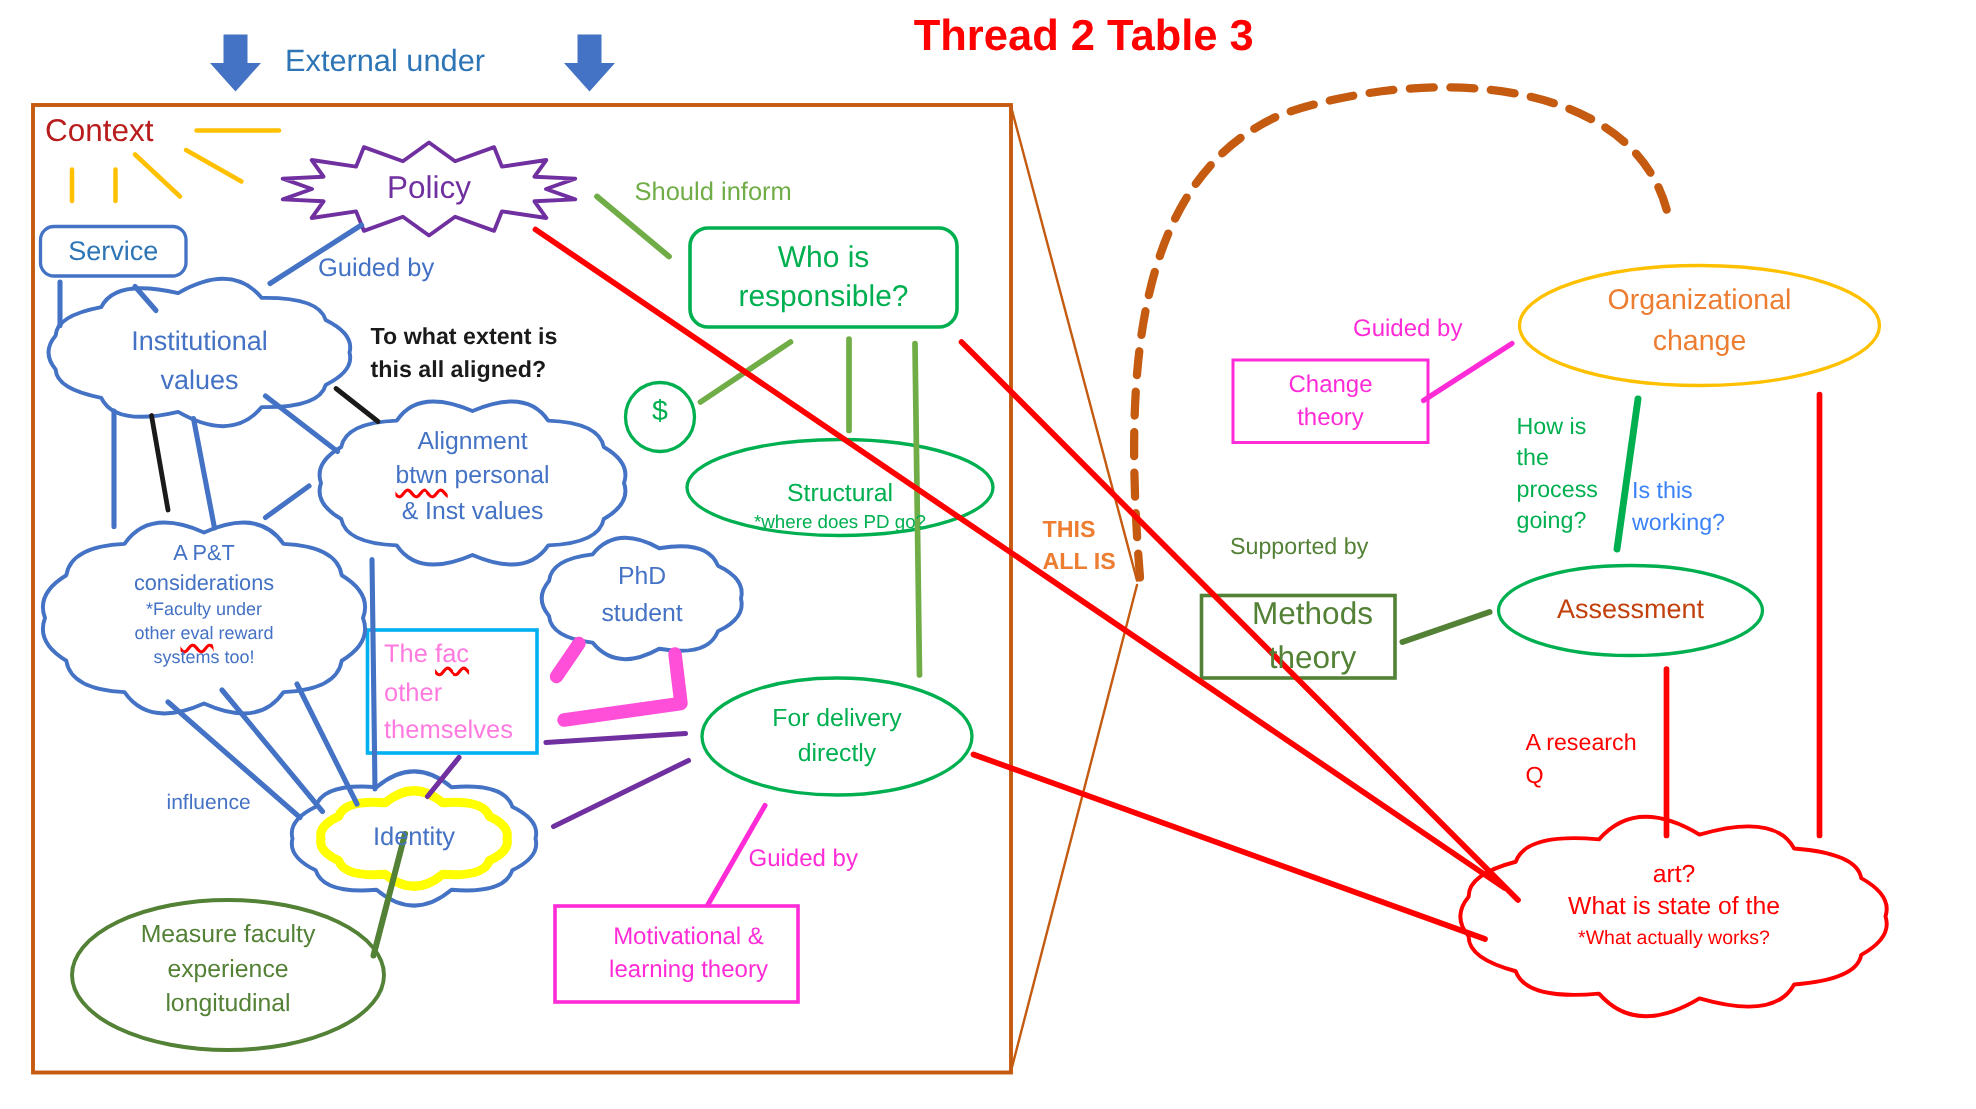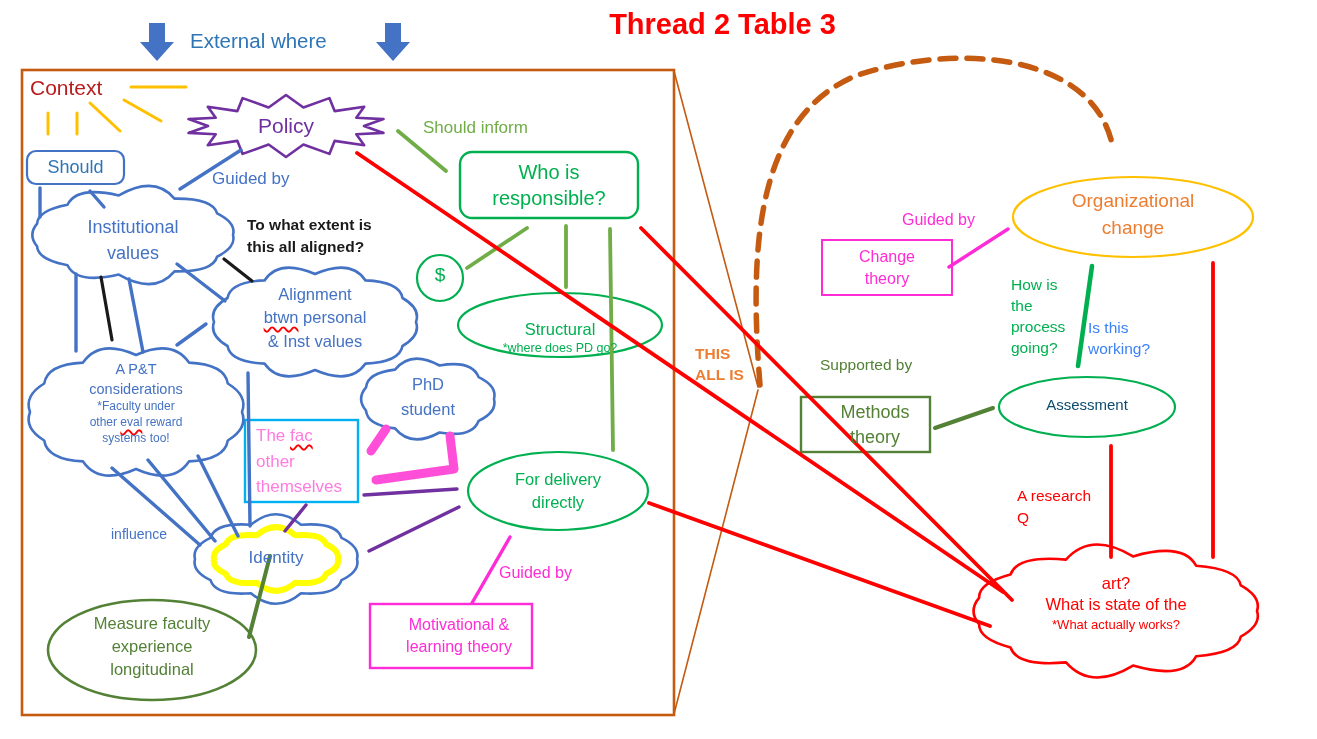--- a/index.html
+++ b/index.html
@@ -152,23 +152,23 @@
 
     <g>
       <line class="st-magenta" x1="472" y1="603" x2="510" y2="537" marker-end="url(#aw-magenta)"></line>
       <line class="st-magenta" x1="949" y1="267" x2="1008" y2="229" marker-end="url(#aw-magenta)"></line>
       <path class="st-pinkblock" d="M386 429 L371 451" marker-end="url(#aw-pink)"></path>
       <path class="st-pinkblock" d="M376 480 L454 469 L450 436" marker-start="url(#aw-pink)" marker-end="url(#aw-pink)"></path>
     </g>
   </svg>
 
   <div class="lbl c" style="left:550px;top:6px;width:345px;font-size:29px;font-weight:bold;color:#FF0000;">Thread 2 Table 3</div>
-  <div class="lbl" style="left:190px;top:28px;font-size:20.5px;color:#2E75B6;">External where</div>
+  <div class="lbl" style="left:190px;top:28px;font-size:20.5px;color:#2E75B6;">External under</div>
   <div class="lbl" style="left:30px;top:74px;font-size:21px;color:#b91c1c;">Context</div>
-  <div class="lbl flexc" style="left:27px;top:151px;width:97px;height:33px;font-size:18px;color:#2E75B6;">Should</div>
+  <div class="lbl flexc" style="left:27px;top:151px;width:97px;height:33px;font-size:18px;color:#2E75B6;">Service</div>
   <div class="lbl c" style="left:236px;top:112px;width:100px;font-size:21px;color:#7030A0;">Policy</div>
   <div class="lbl" style="left:212px;top:168px;font-size:17px;color:#4472C4;">Guided by</div>
   <div class="lbl" style="left:423px;top:117px;font-size:17px;color:#70AD47;">Should inform</div>
 
   <div class="lbl flexc" style="left:460px;top:152px;width:178px;height:66px;font-size:20px;color:#00B050;">
     <div>Who is</div>
     <div>responsible?</div>
   </div>
   <div class="lbl c" style="left:427px;top:263px;width:26px;font-size:19px;color:#00B050;">$</div>
   <div class="lbl c" style="left:468px;top:303px;width:184px;color:#00B050;">
@@ -240,25 +240,25 @@
     <div>How is</div>
     <div>the</div>
     <div>process</div>
     <div>going?</div>
   </div>
   <div class="lbl" style="left:1088px;top:318px;font-size:15.5px;line-height:1.35;color:#3b82f6;">
     <div>Is this</div>
     <div>working?</div>
   </div>
   <div class="lbl" style="left:820px;top:355px;font-size:15.5px;color:#538135;">Supported by</div>
-  <div class="lbl flexc" style="left:801px;top:397px;width:148px;height:55px;font-size:18px;line-height:1.35;color:#538135;">
+  <div class="lbl flexc" style="left:801px;top:397px;width:148px;height:55px;font-size:21px;line-height:1.35;color:#538135;">
     <div>Methods</div>
     <div>theory</div>
   </div>
-  <div class="lbl c" style="left:1007px;top:395px;width:160px;font-size:15px;color:#0c4a6e;">Assessment</div>
+  <div class="lbl c" style="left:1007px;top:395px;width:160px;font-size:18px;color:#c2410c;">Assessment</div>
   <div class="lbl" style="left:1017px;top:485px;font-size:15.5px;line-height:1.45;color:#FF0000;">
     <div>A research</div>
     <div>Q</div>
   </div>
   <div class="lbl c" style="left:986px;top:573px;width:260px;color:#FF0000;">
     <div style="font-size:16.5px;line-height:1.3;">art?</div>
     <div style="font-size:16.5px;line-height:1.3;">What is state of the</div>
     <div style="font-size:13px;line-height:1.35;">*What actually works?</div>
   </div>
 

